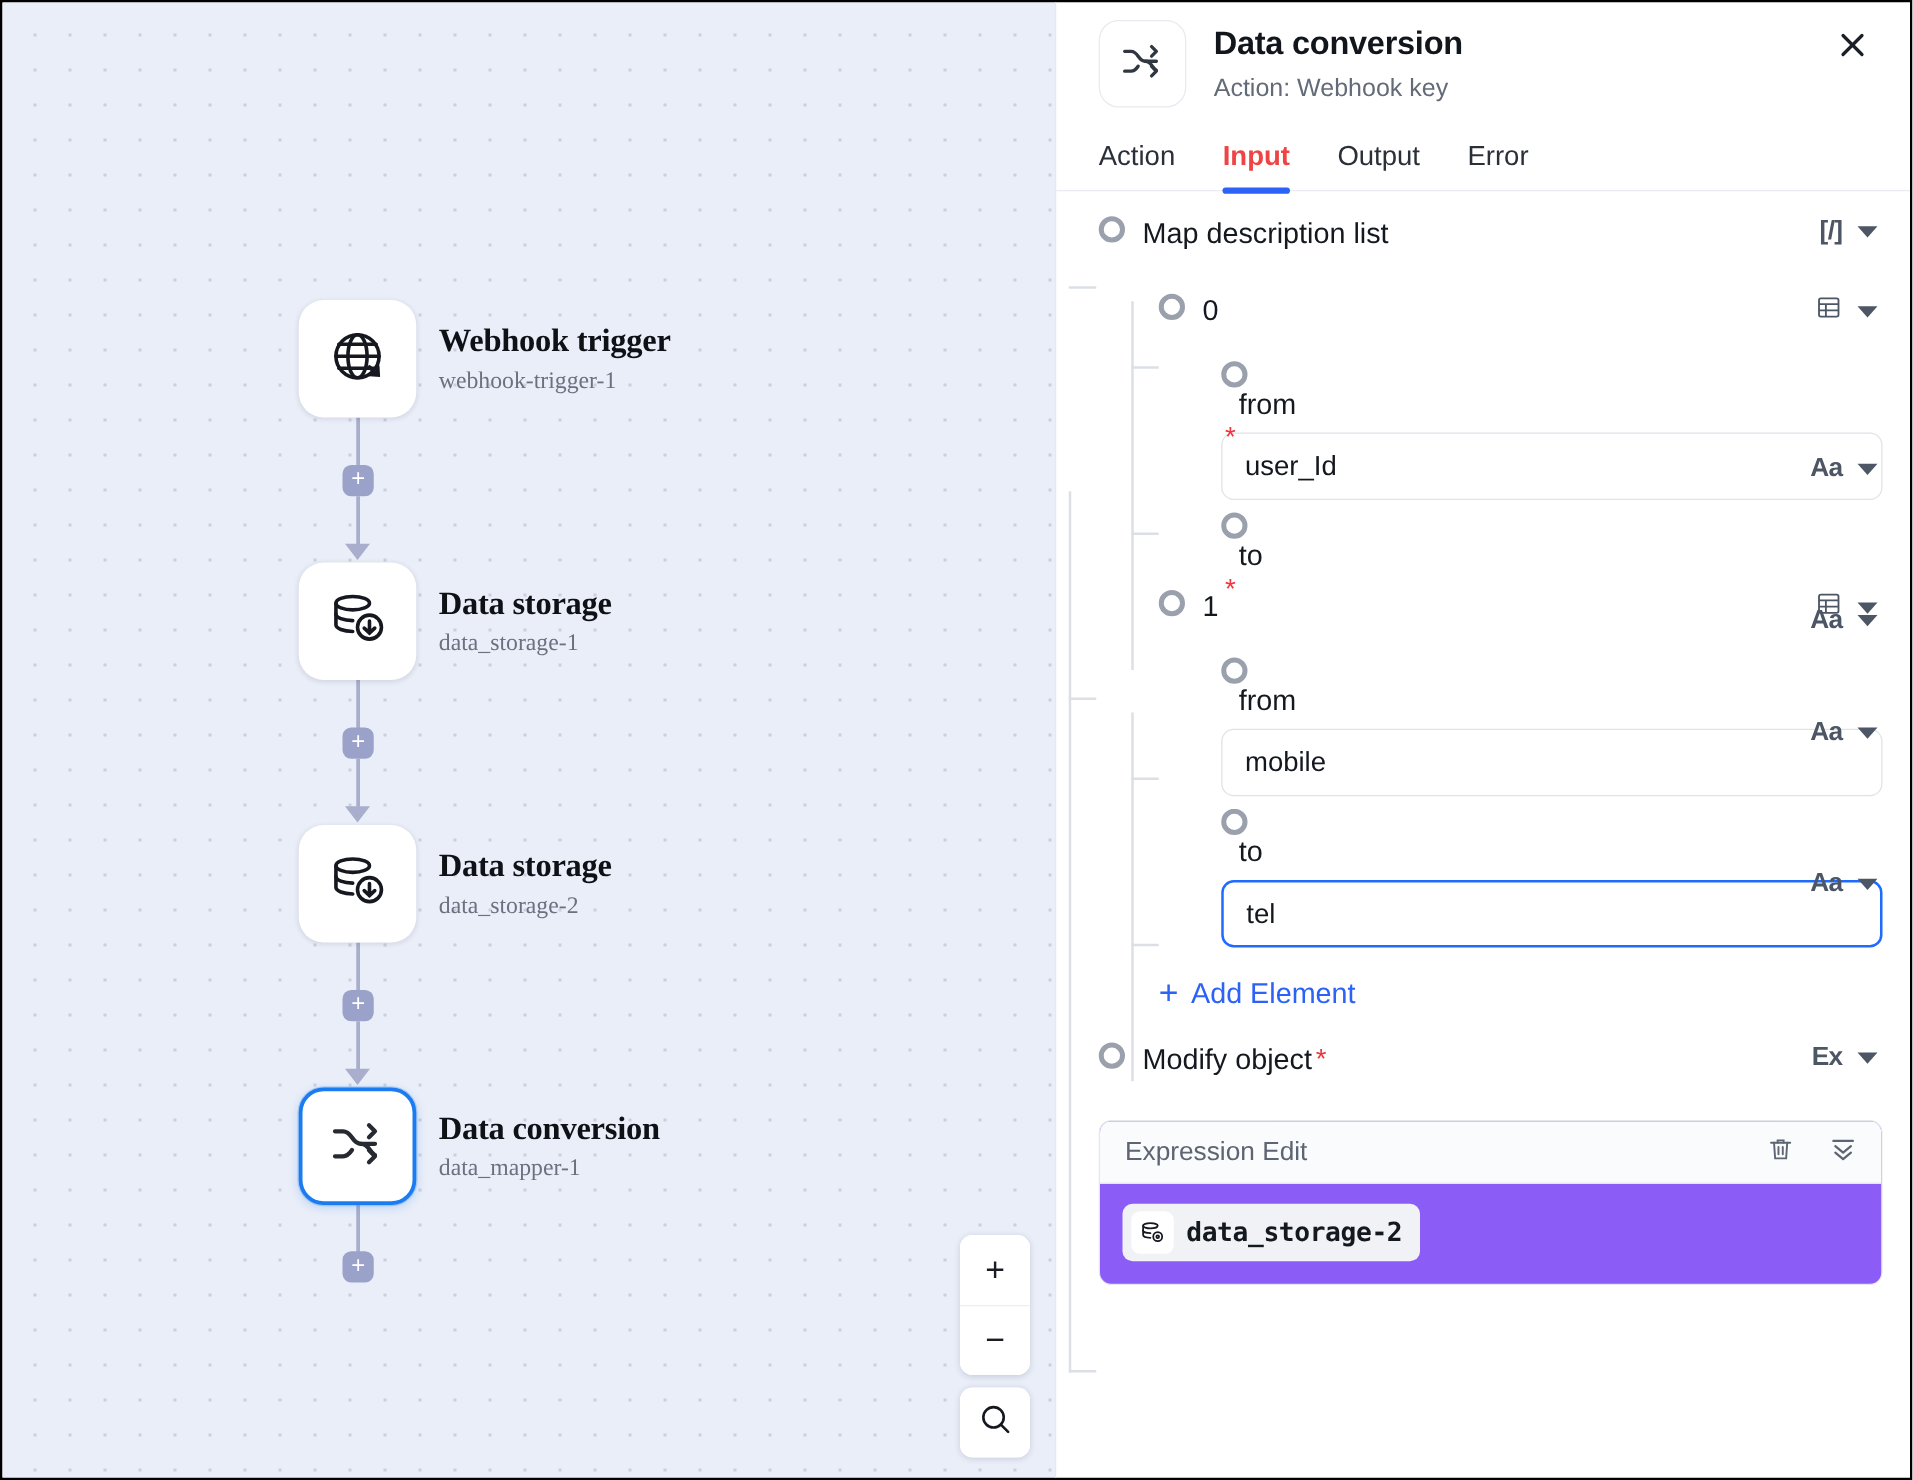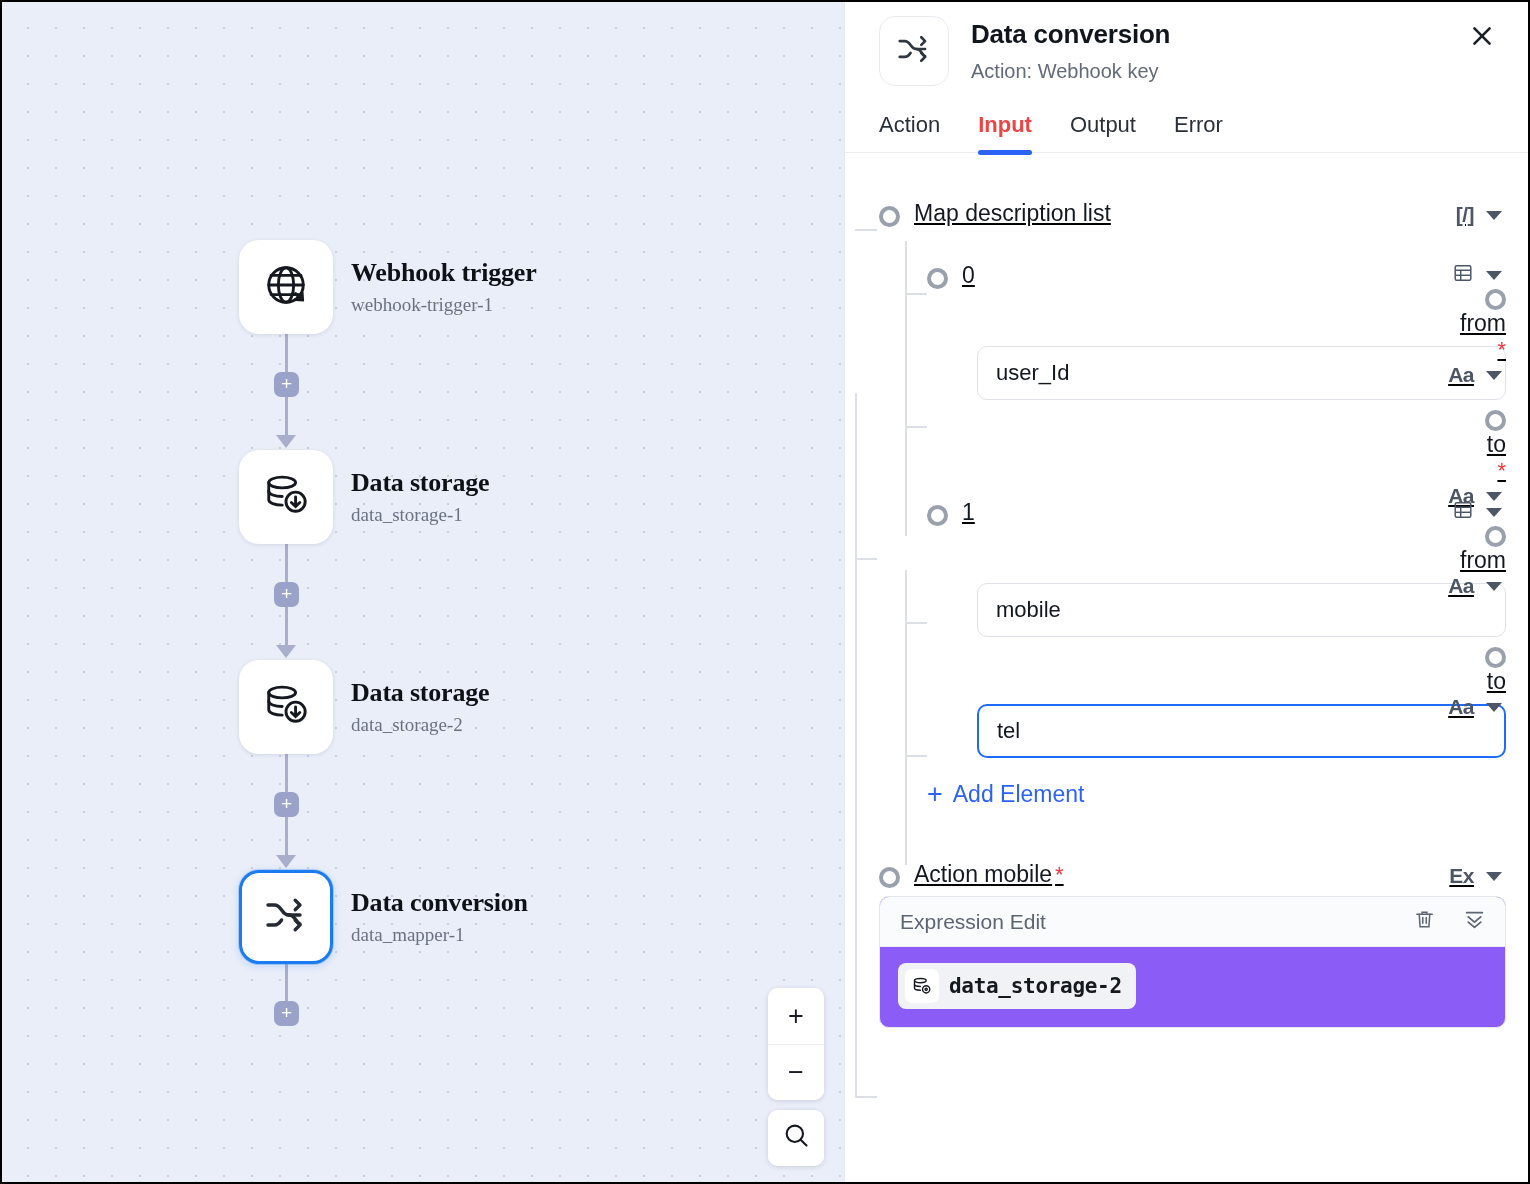--- a/index.html
+++ b/index.html
@@ -167,24 +167,23 @@
   .panel-body {
     flex: 1 1 auto;
     overflow: hidden;
     padding: 0 22px 0 34px;
     position: relative;
   }
 
   
   .trow {
     display: flex;
-    align-items: flex-end;
+    align-items: flex-start;
     height: 54px;
     position: relative;
-    text-decoration: underline;
   }
   .bullet {
     width: 21px; height: 21px;
     border-radius: 50%;
     border: 4px solid #9aa1ad;
     background: #fff;
     flex: 0 0 21px;
   }
   .trow-label {
     font-size: 23px; color: #14181f;
@@ -538,21 +537,21 @@
         <input class="field-input focused" autofocus="" value="tel" style="">
       </div>
 
       <div class="add-element">
         <span class="add-plus">+</span>
         <span>Add Element</span>
       </div>
 
       <div class="trow" style="margin-top:14px;">
         <span class="bullet"></span>
-        <span class="trow-label">Action mobile</span>
+        <span class="trow-label">Modify object</span>
         <span class="req">*</span>
         <span class="type-badge">
           <span class="glyph">Ex</span>
           <span class="caret"></span>
         </span>
       </div>
 
       <div class="expr-card">
         <div class="expr-head">
           <span class="expr-title">Expression Edit</span>

